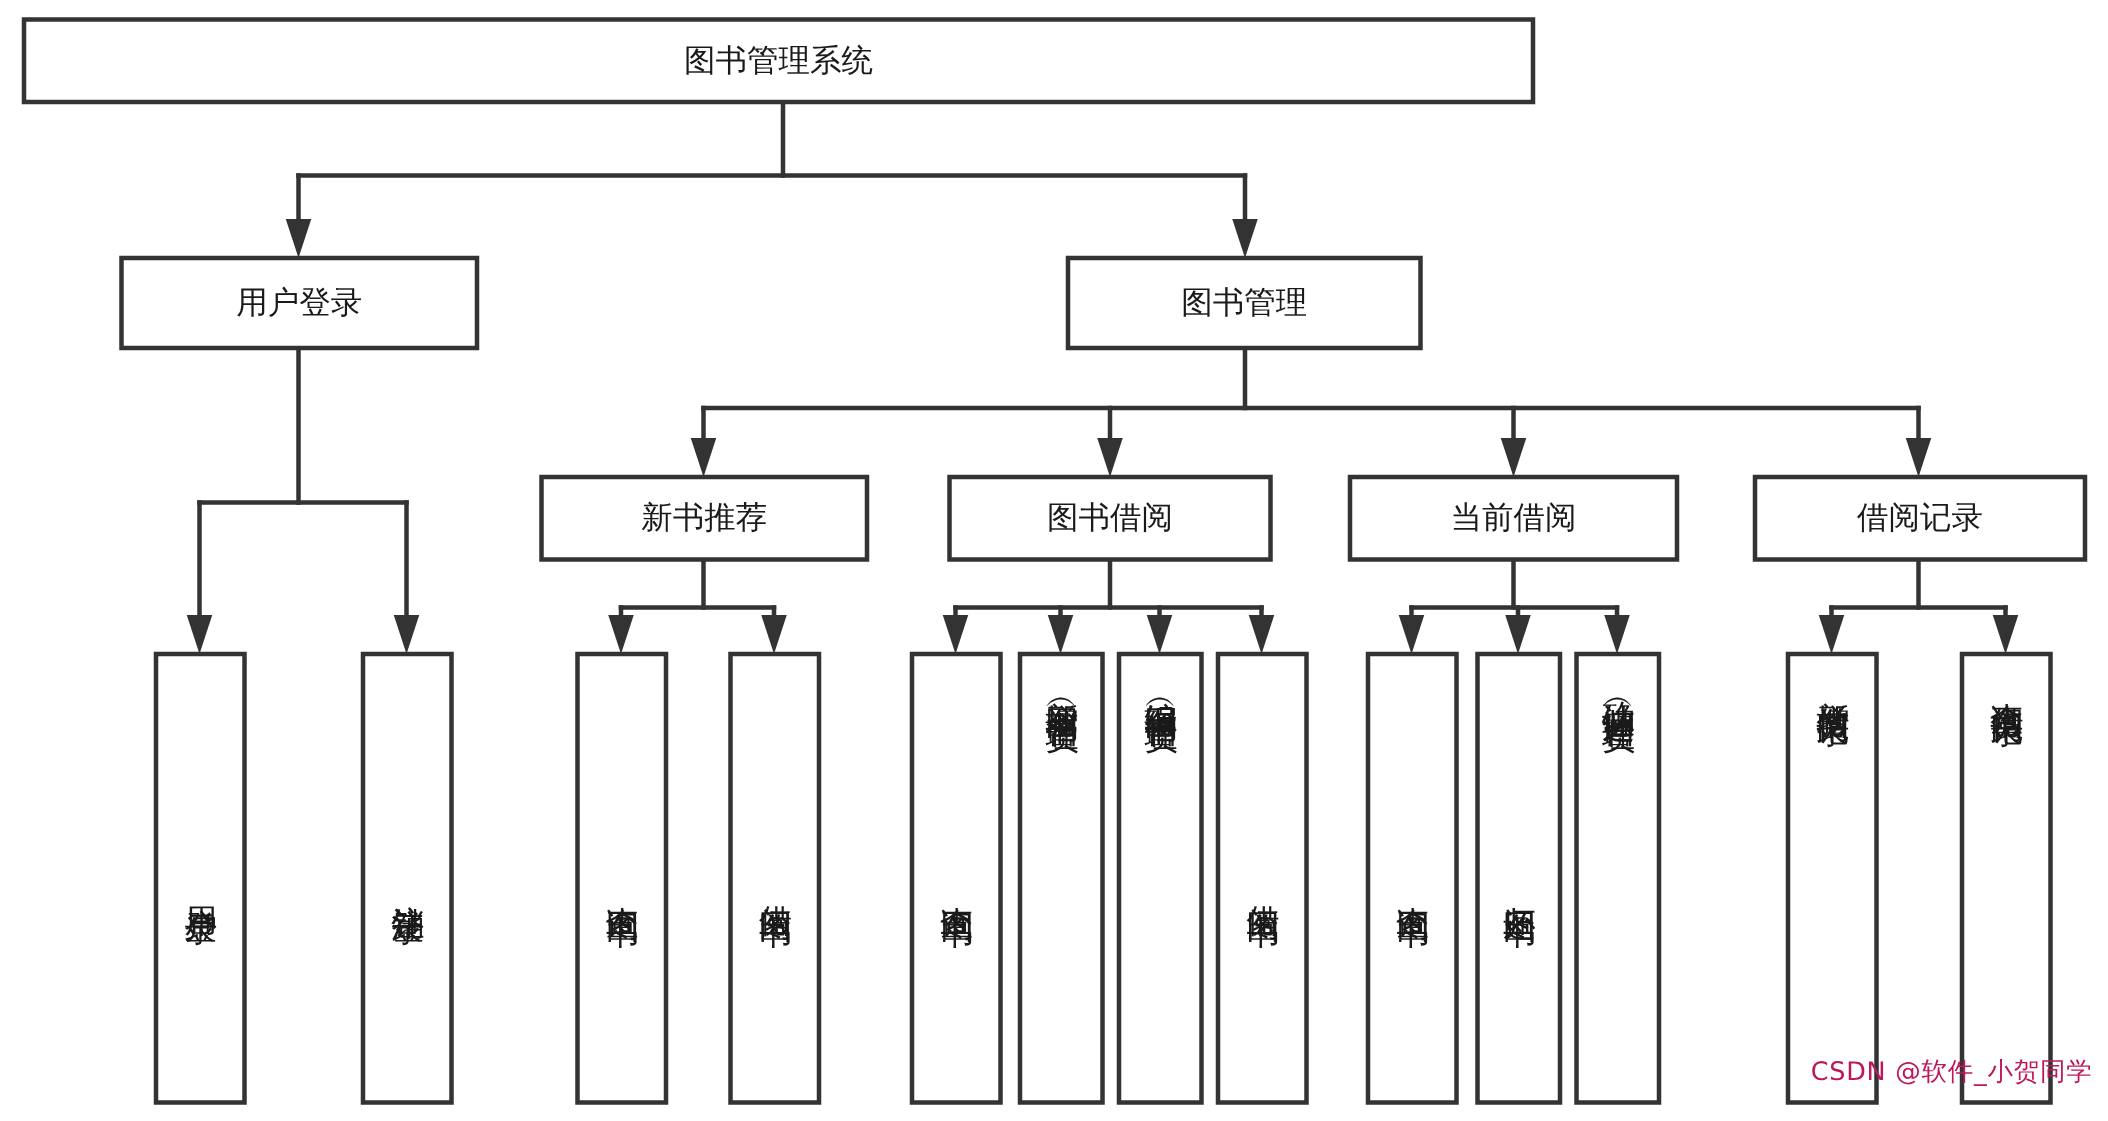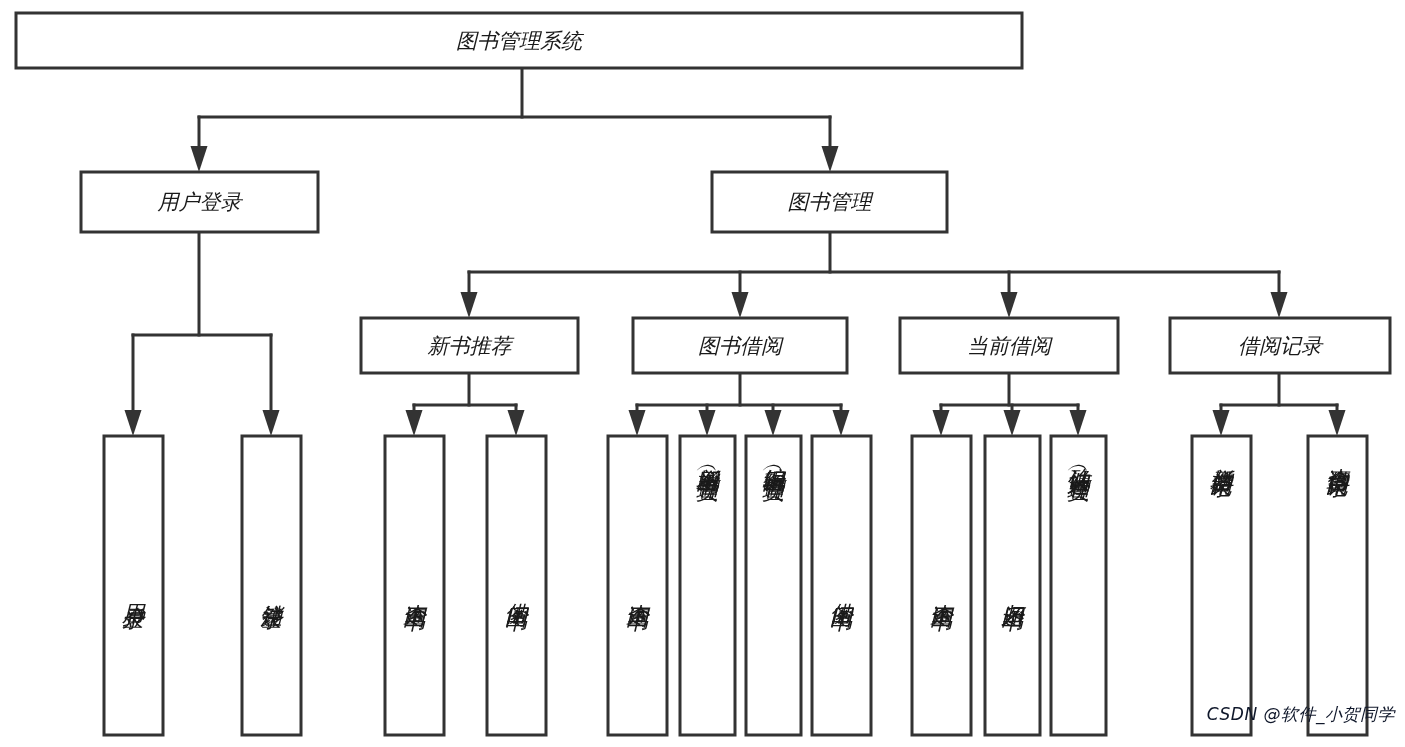--- a/index.html
+++ b/index.html
@@ -11,21 +11,20 @@
     width: 1405px;
     height: 747px;
     font-family: "DejaVu Sans", "Liberation Sans", sans-serif;
     overflow: hidden;
     position: relative;
   }
   #diagram-root {
     position: relative;
     width: 1405px;
     height: 730px;
-    font-style: italic;
   }
   svg#tree-svg {
     position: absolute;
     left: 0;
     top: 0;
     width: 1405px;
     height: 747px;
     display: block;
   }
   .node-rect {
@@ -49,21 +48,21 @@
     font-size: 21px;
     text-anchor: middle;
     dominant-baseline: middle;
   }
   .watermark {
     position: absolute;
     right: 10px;
     bottom: 4px;
     font-family: "DejaVu Sans", "Liberation Sans", sans-serif;
     font-size: 17px;
-    color: #0f172a;
+    color: #be185d;
     letter-spacing: 0.5px;
     white-space: nowrap;
     pointer-events: none;
   }
   .leaf-label-wrap {
     position: absolute;
     display: flex;
     align-items: flex-start;
     justify-content: center;
     pointer-events: none;

